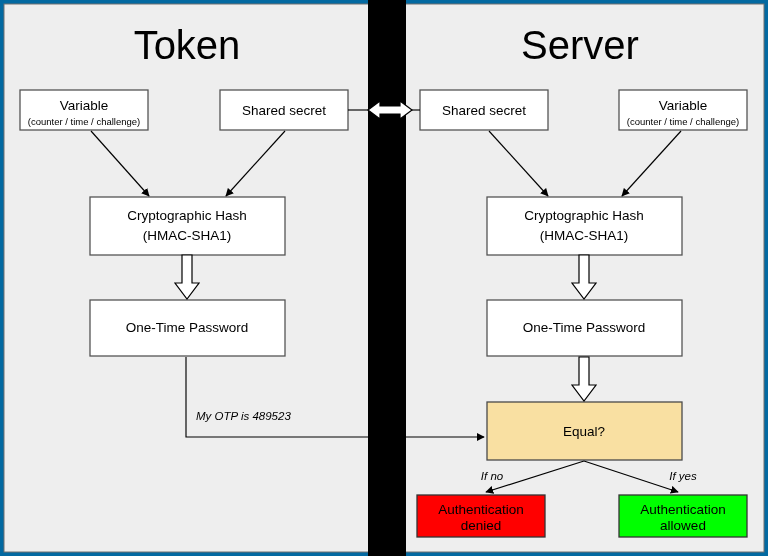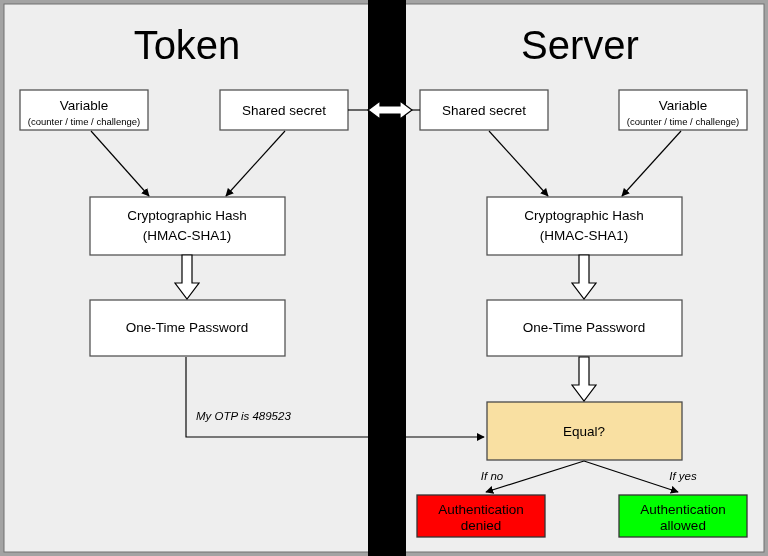--- a/index.html
+++ b/index.html
@@ -4,21 +4,21 @@
 <style>
   html, body {
     margin: 0;
     padding: 0;
     background: #ffffff;
   }
   #root {
     position: relative;
     width: 768px;
     height: 556px;
-    background: #a3a3a3;
+    background: #0369a1;
     overflow: hidden;
     font-family: "Liberation Sans", sans-serif;
   }
   #diagram {
     position: absolute;
     left: 0;
     top: 0;
     width: 768px;
     height: 556px;
     display: block;

